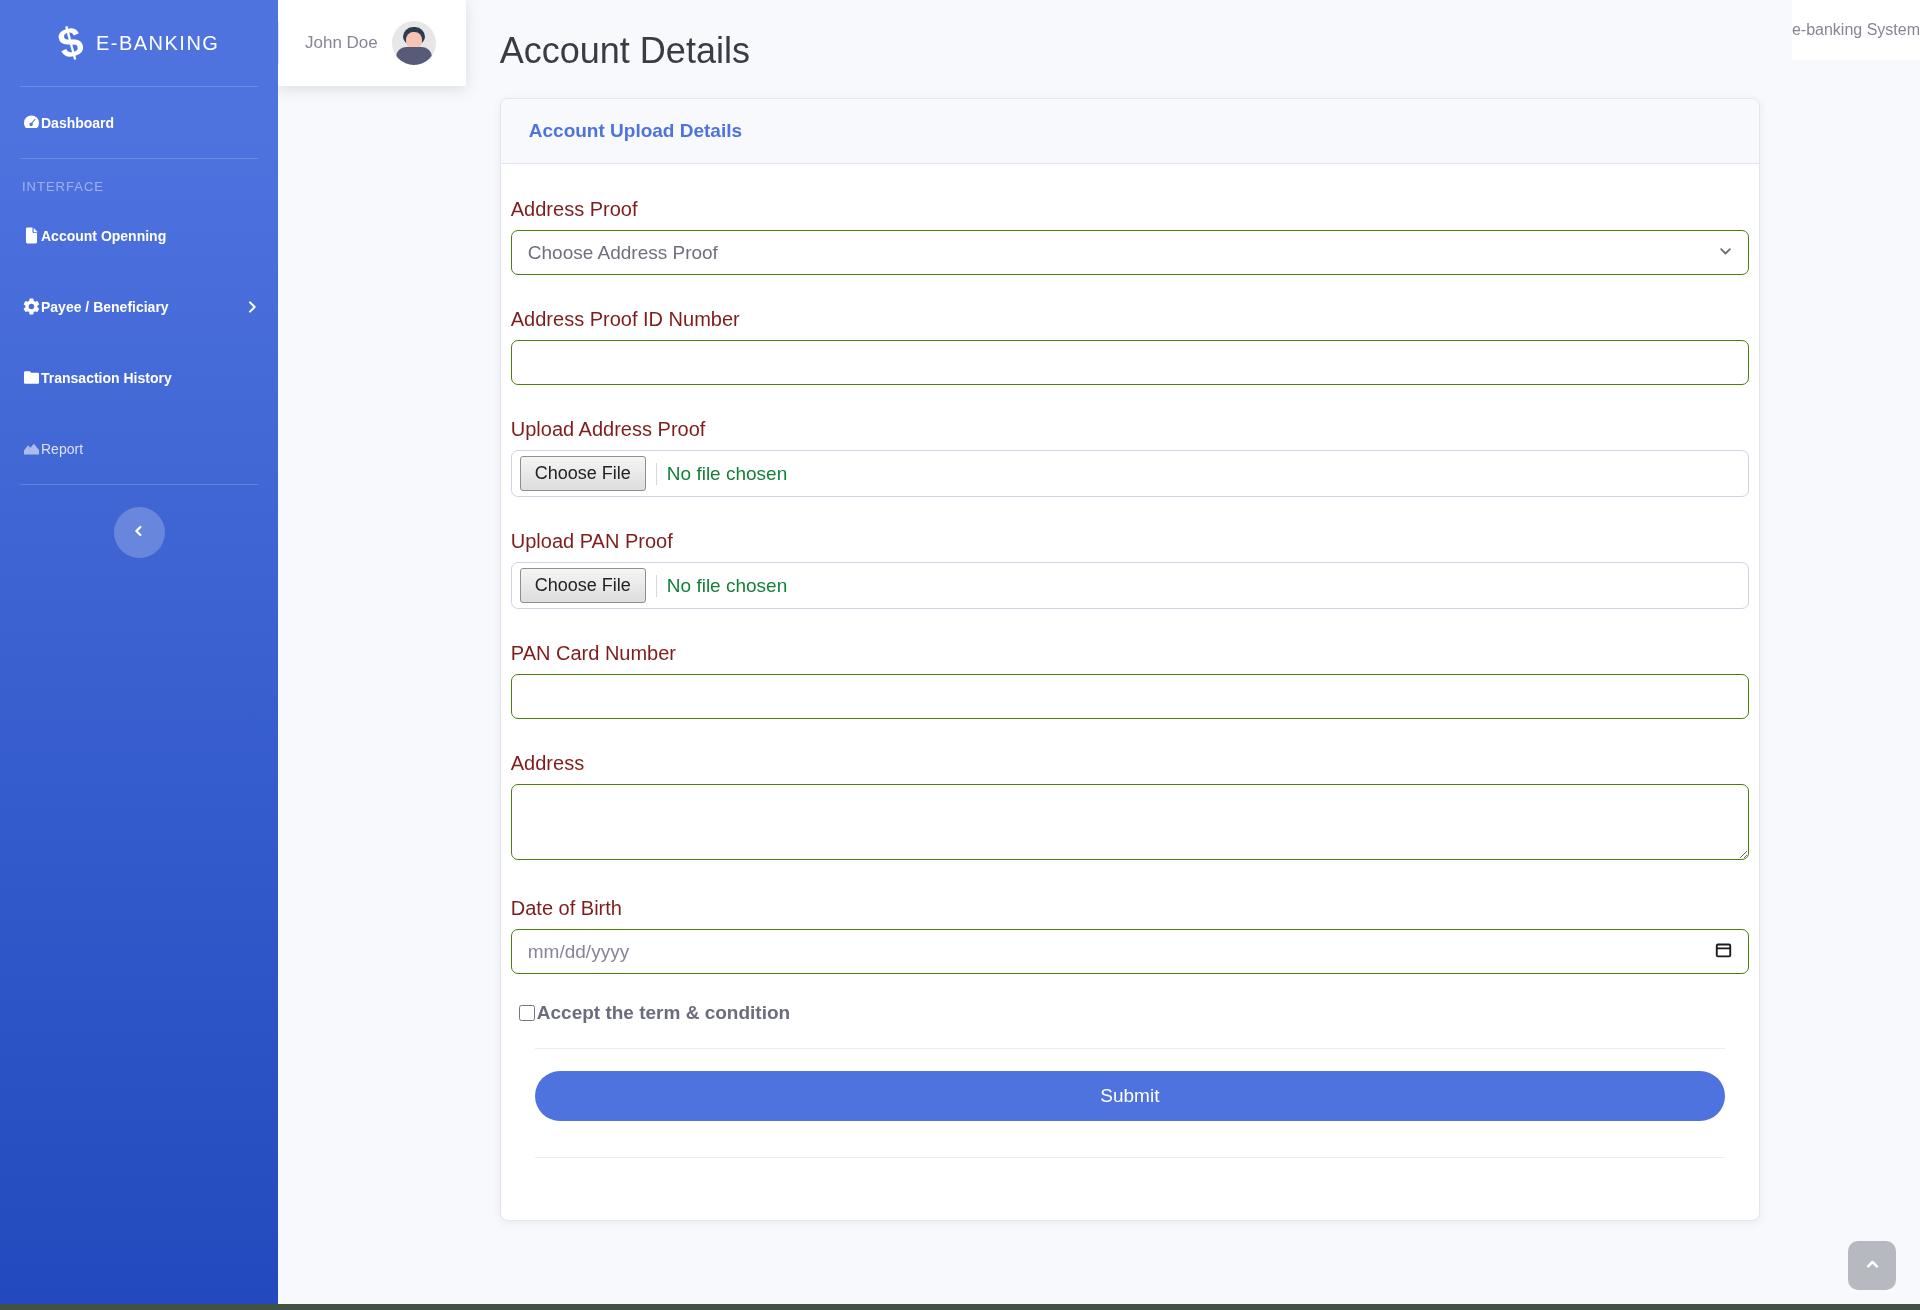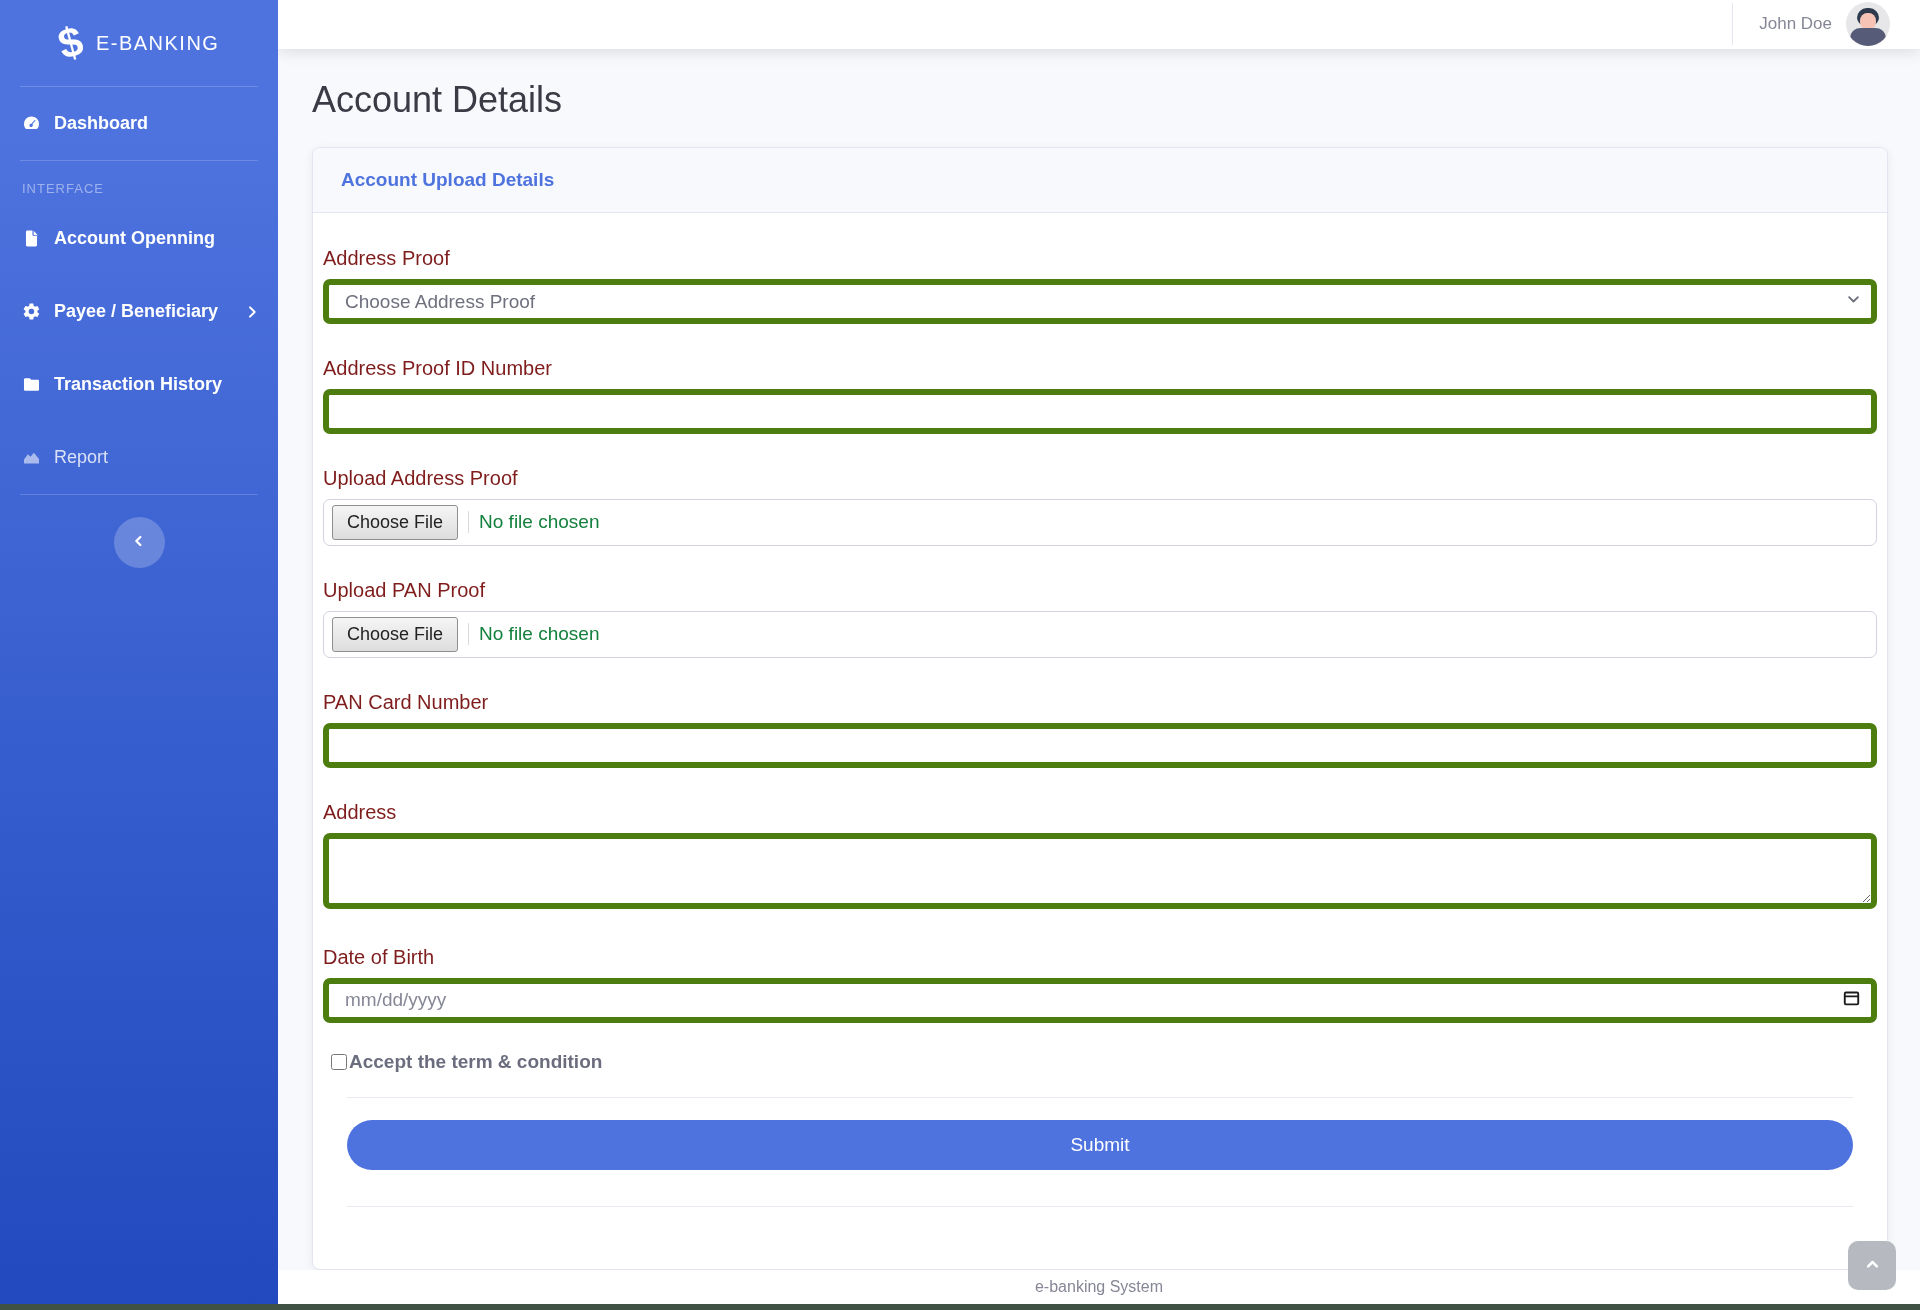--- a/index.html
+++ b/index.html
@@ -10,52 +10,52 @@
   
   .sidebar {
     width:278px; min-width:278px; height:1304px;
     background:linear-gradient(180deg,#4e73df 10%,#224abe 100%);
     color:#fff; display:flex; flex-direction:column; z-index:3;
   }
   .brand { height:86px; display:flex; align-items:center; justify-content:center; gap:14px; cursor:pointer; }
   .brand-icon { font-size:42px; font-weight:700; transform:rotate(-15deg); line-height:1; }
   .brand-text { font-size:20px; font-weight:400; letter-spacing:1.5px; }
   .s-divider { border:0; border-top:1px solid rgba(255,255,255,.18); margin:0 20px; }
-  .nav-item { display:flex; align-items:center; gap:13px; padding:26px 18px 26px 22px; font-size:18px; font-weight:700; color:#fff; cursor:pointer; position:relative; }
+  .nav-item { display:flex; align-items:center; padding:26px 18px 26px 22px; font-size:14px; font-weight:700; color:#fff; cursor:pointer; position:relative; }
   .nav-item .nicon { width:19px; height:19px; flex:0 0 19px; display:inline-flex; }
   .nav-item .nicon svg { width:19px; height:19px; }
   .nav-item.dim { color:rgba(255,255,255,.8); font-weight:400; }
   .nav-item.dim .nicon { opacity:.55; }
   .nav-caret { margin-left:auto; width:16px; height:16px; }
   .section-label { font-size:13px; font-weight:400; letter-spacing:1px; color:rgba(255,255,255,.45); padding:20px 0 6px 22px; }
   .collapse-wrap { display:flex; justify-content:center; padding-top:22px; }
   .collapse-btn { width:51px; height:51px; border-radius:50%; background:rgba(255,255,255,.22); border:0; display:flex; align-items:center; justify-content:center; cursor:pointer; }
 
   
-  .right-col { flex:1; display:flex; flex-direction:column; height:1304px; }
+  .right-col { flex:1; display:flex; flex-direction:row; height:1304px; }
   .topbar { height:86px; background:#fff; box-shadow:0 3px 14px rgba(58,59,69,.15); display:flex; align-items:center; justify-content:flex-end; padding-right:30px; position:relative; z-index:2; }
   .topbar-divider { width:1px; height:42px; background:#e3e6f0; margin-right:26px; }
   .user-name { color:#858796; font-size:17px; margin-right:14px; }
   .avatar { width:44px; height:44px; border-radius:50%; background:#e7e7ea; position:relative; overflow:hidden; cursor:pointer; }
   .avatar .hair { position:absolute; left:11px; top:6px; width:22px; height:17px; background:#2e3a4e; border-radius:11px 11px 8px 8px; }
   .avatar .face { position:absolute; left:14px; top:11px; width:16px; height:17px; background:#f6c3b5; border-radius:45%; }
   .avatar .shirt { position:absolute; left:4px; top:26px; width:36px; height:20px; background:#565b78; border-radius:10px 10px 0 0; }
 
   .main { flex:1; background:#f8f9fc; padding:30px 32px 0 34px; }
   .page-title { font-size:36px; font-weight:400; color:#3a3b45; margin-bottom:26px; }
 
   
   .card { background:#fff; border:1px solid #e3e6f0; border-radius:8px; box-shadow:0 2px 8px rgba(58,59,69,.08); }
   .card-header { background:#f8f9fc; border-bottom:1px solid #e3e6f0; border-radius:8px 8px 0 0; padding:21px 28px; }
   .card-header-title { color:#4e73df; font-size:19px; font-weight:700; }
   .card-body { padding:34px 10px 30px 10px; }
 
   .form-group { margin-bottom:33px; }
   .form-label { display:block; color:#7f1d1d; font-size:20px; margin-bottom:9px; }
-  .control { width:100%; border:6px solid #4d7c0f; border-radius:7px; background:#fff; color:#6e707e; font-size:19px; font-family:"Liberation Sans", sans-serif; }
+  .control { width:100%; border:1px solid #4d7c0f; border-radius:7px; background:#fff; color:#6e707e; font-size:19px; font-family:"Liberation Sans", sans-serif; }
   input.control, .select-wrap select { height:45px; padding:0 16px; }
   .control::placeholder { color:#858796; opacity:1; }
   .select-wrap { position:relative; }
   .select-wrap select { width:100%; appearance:none; -webkit-appearance:none; cursor:pointer; }
   .select-caret { position:absolute; right:16px; top:50%; transform:translateY(-50%); pointer-events:none; }
 
   .file-box { display:flex; align-items:center; gap:10px; border:1px solid #d1d3e2; border-radius:7px; height:47px; padding:0 8px; cursor:pointer; }
   .file-btn { border:1px solid #8f8f8f; background:linear-gradient(#f5f5f5,#dddddd); border-radius:3px; font-size:18px; color:#222; padding:6px 14px; font-family:"Liberation Sans", sans-serif; cursor:pointer; }
   .file-status { color:#15803d; font-size:19px; border-left:1px solid #d9d9d9; padding-left:10px; }
 

